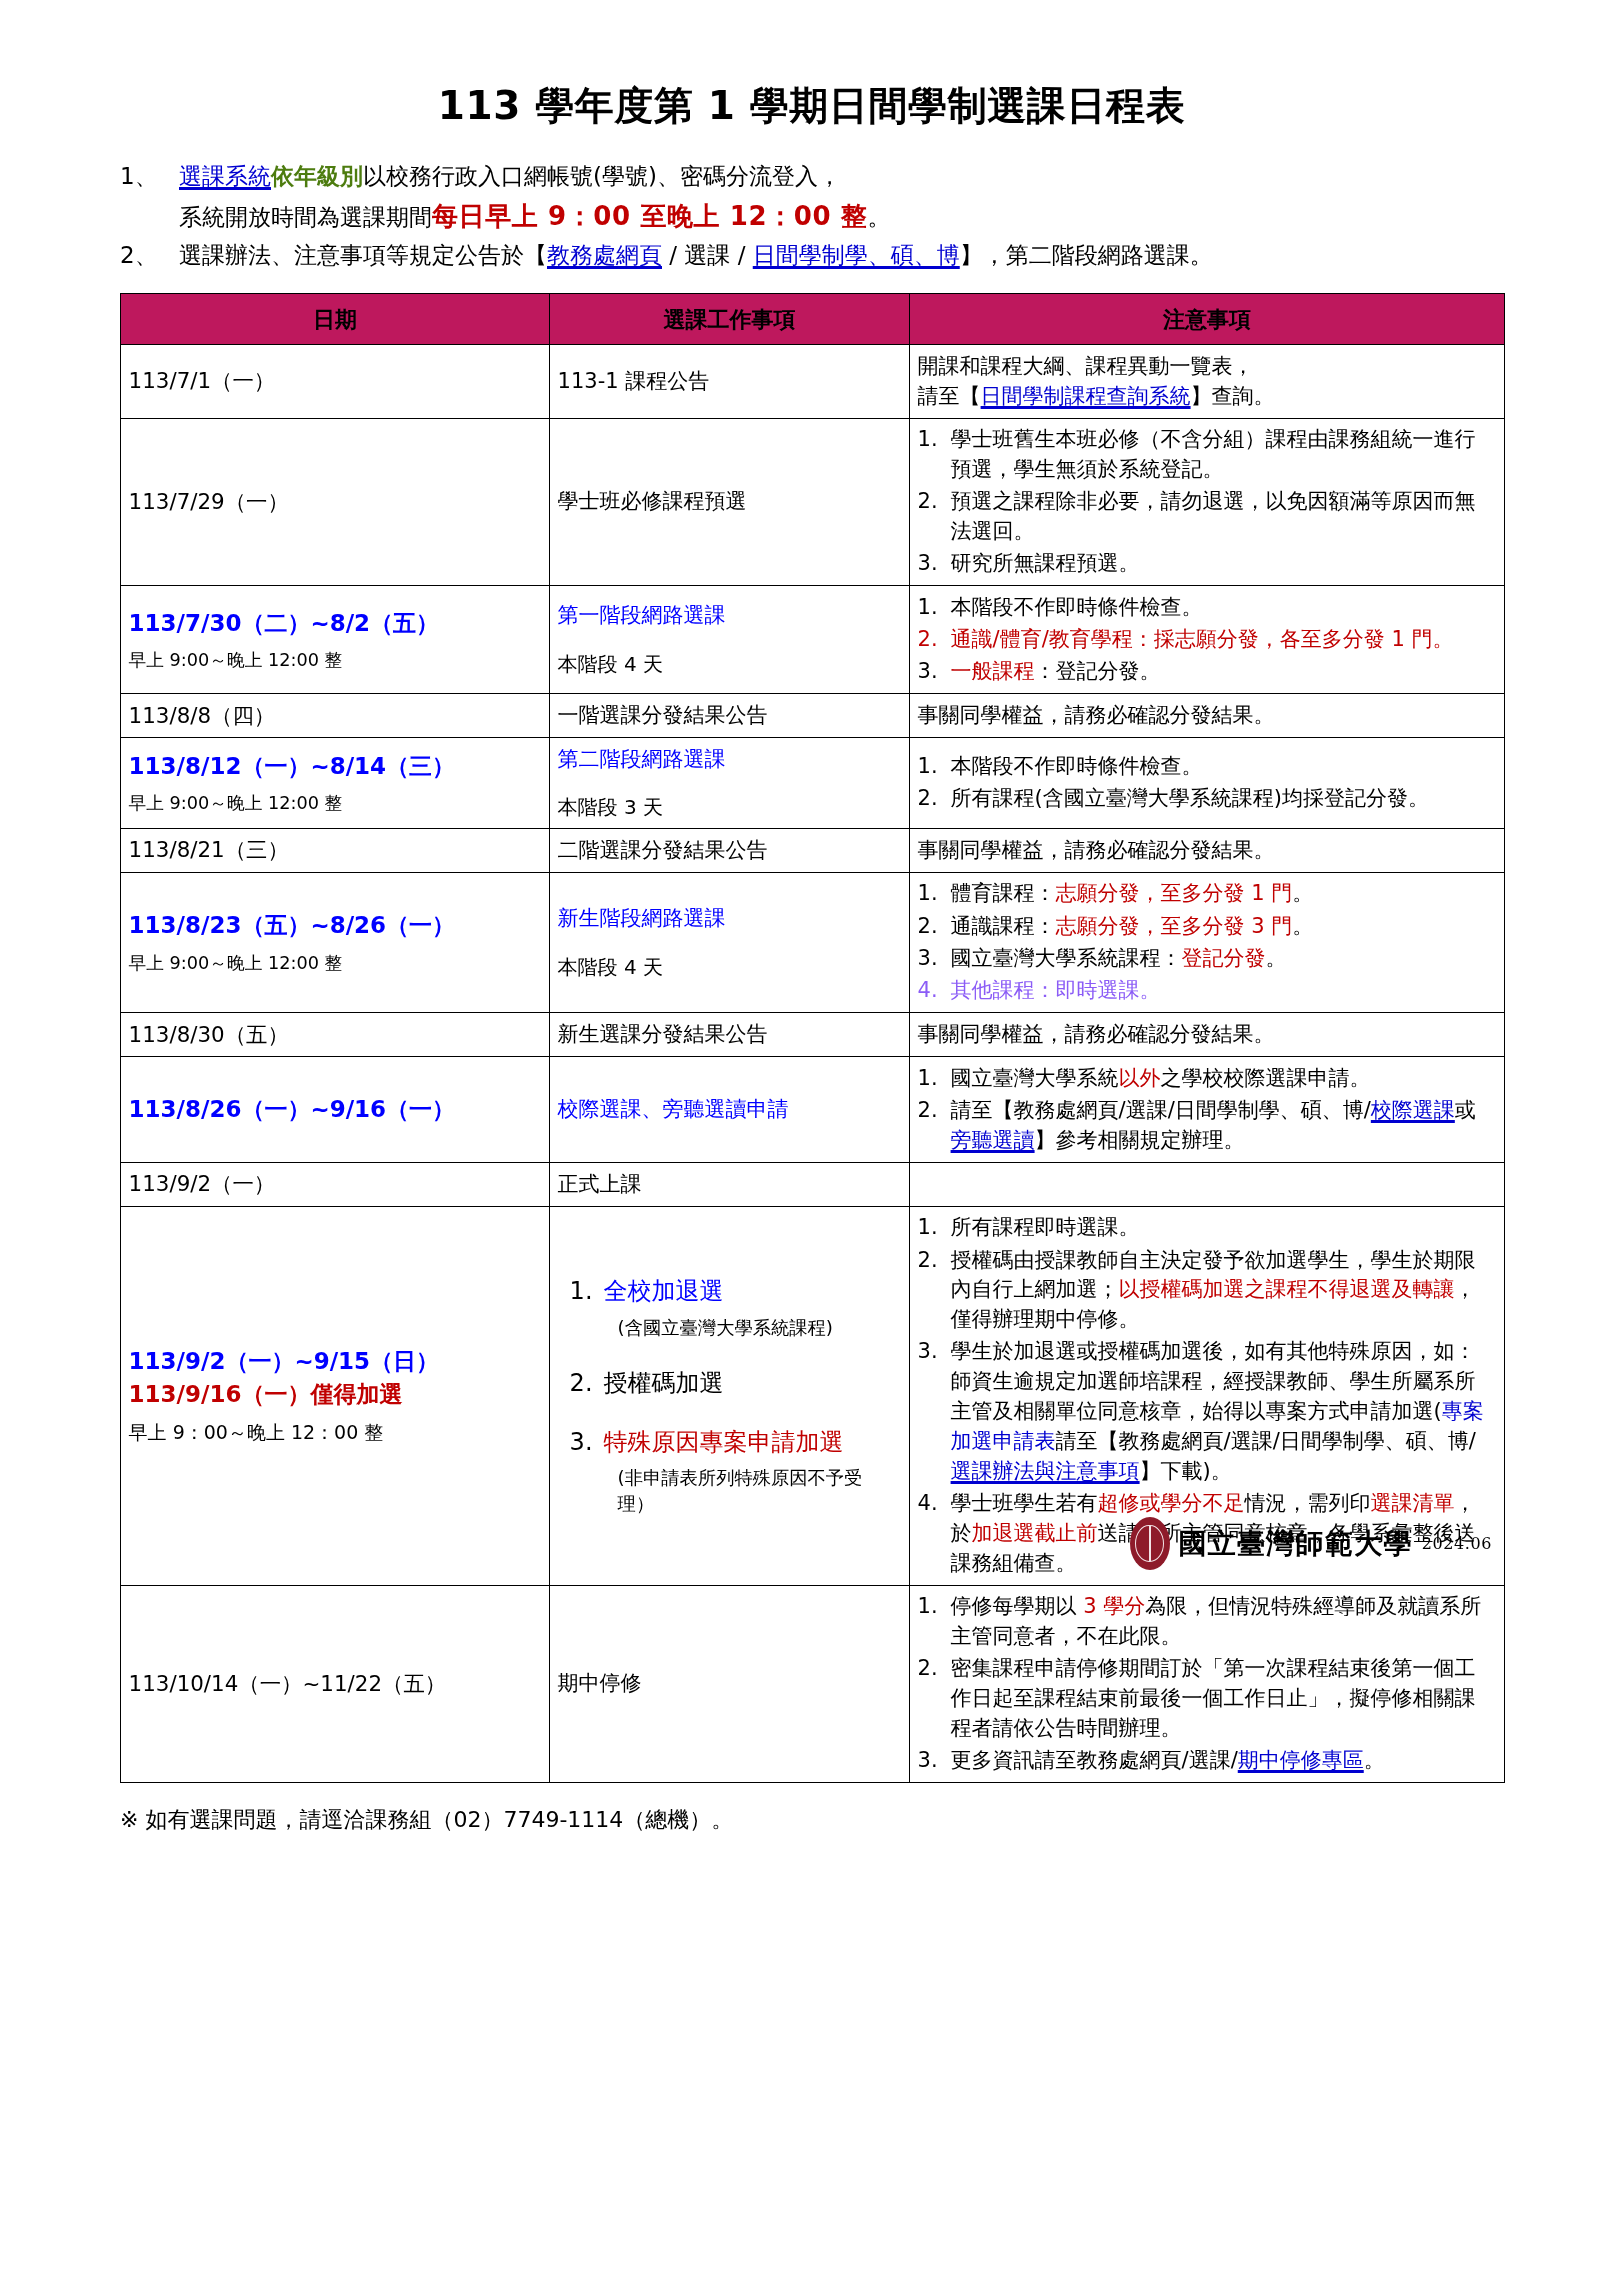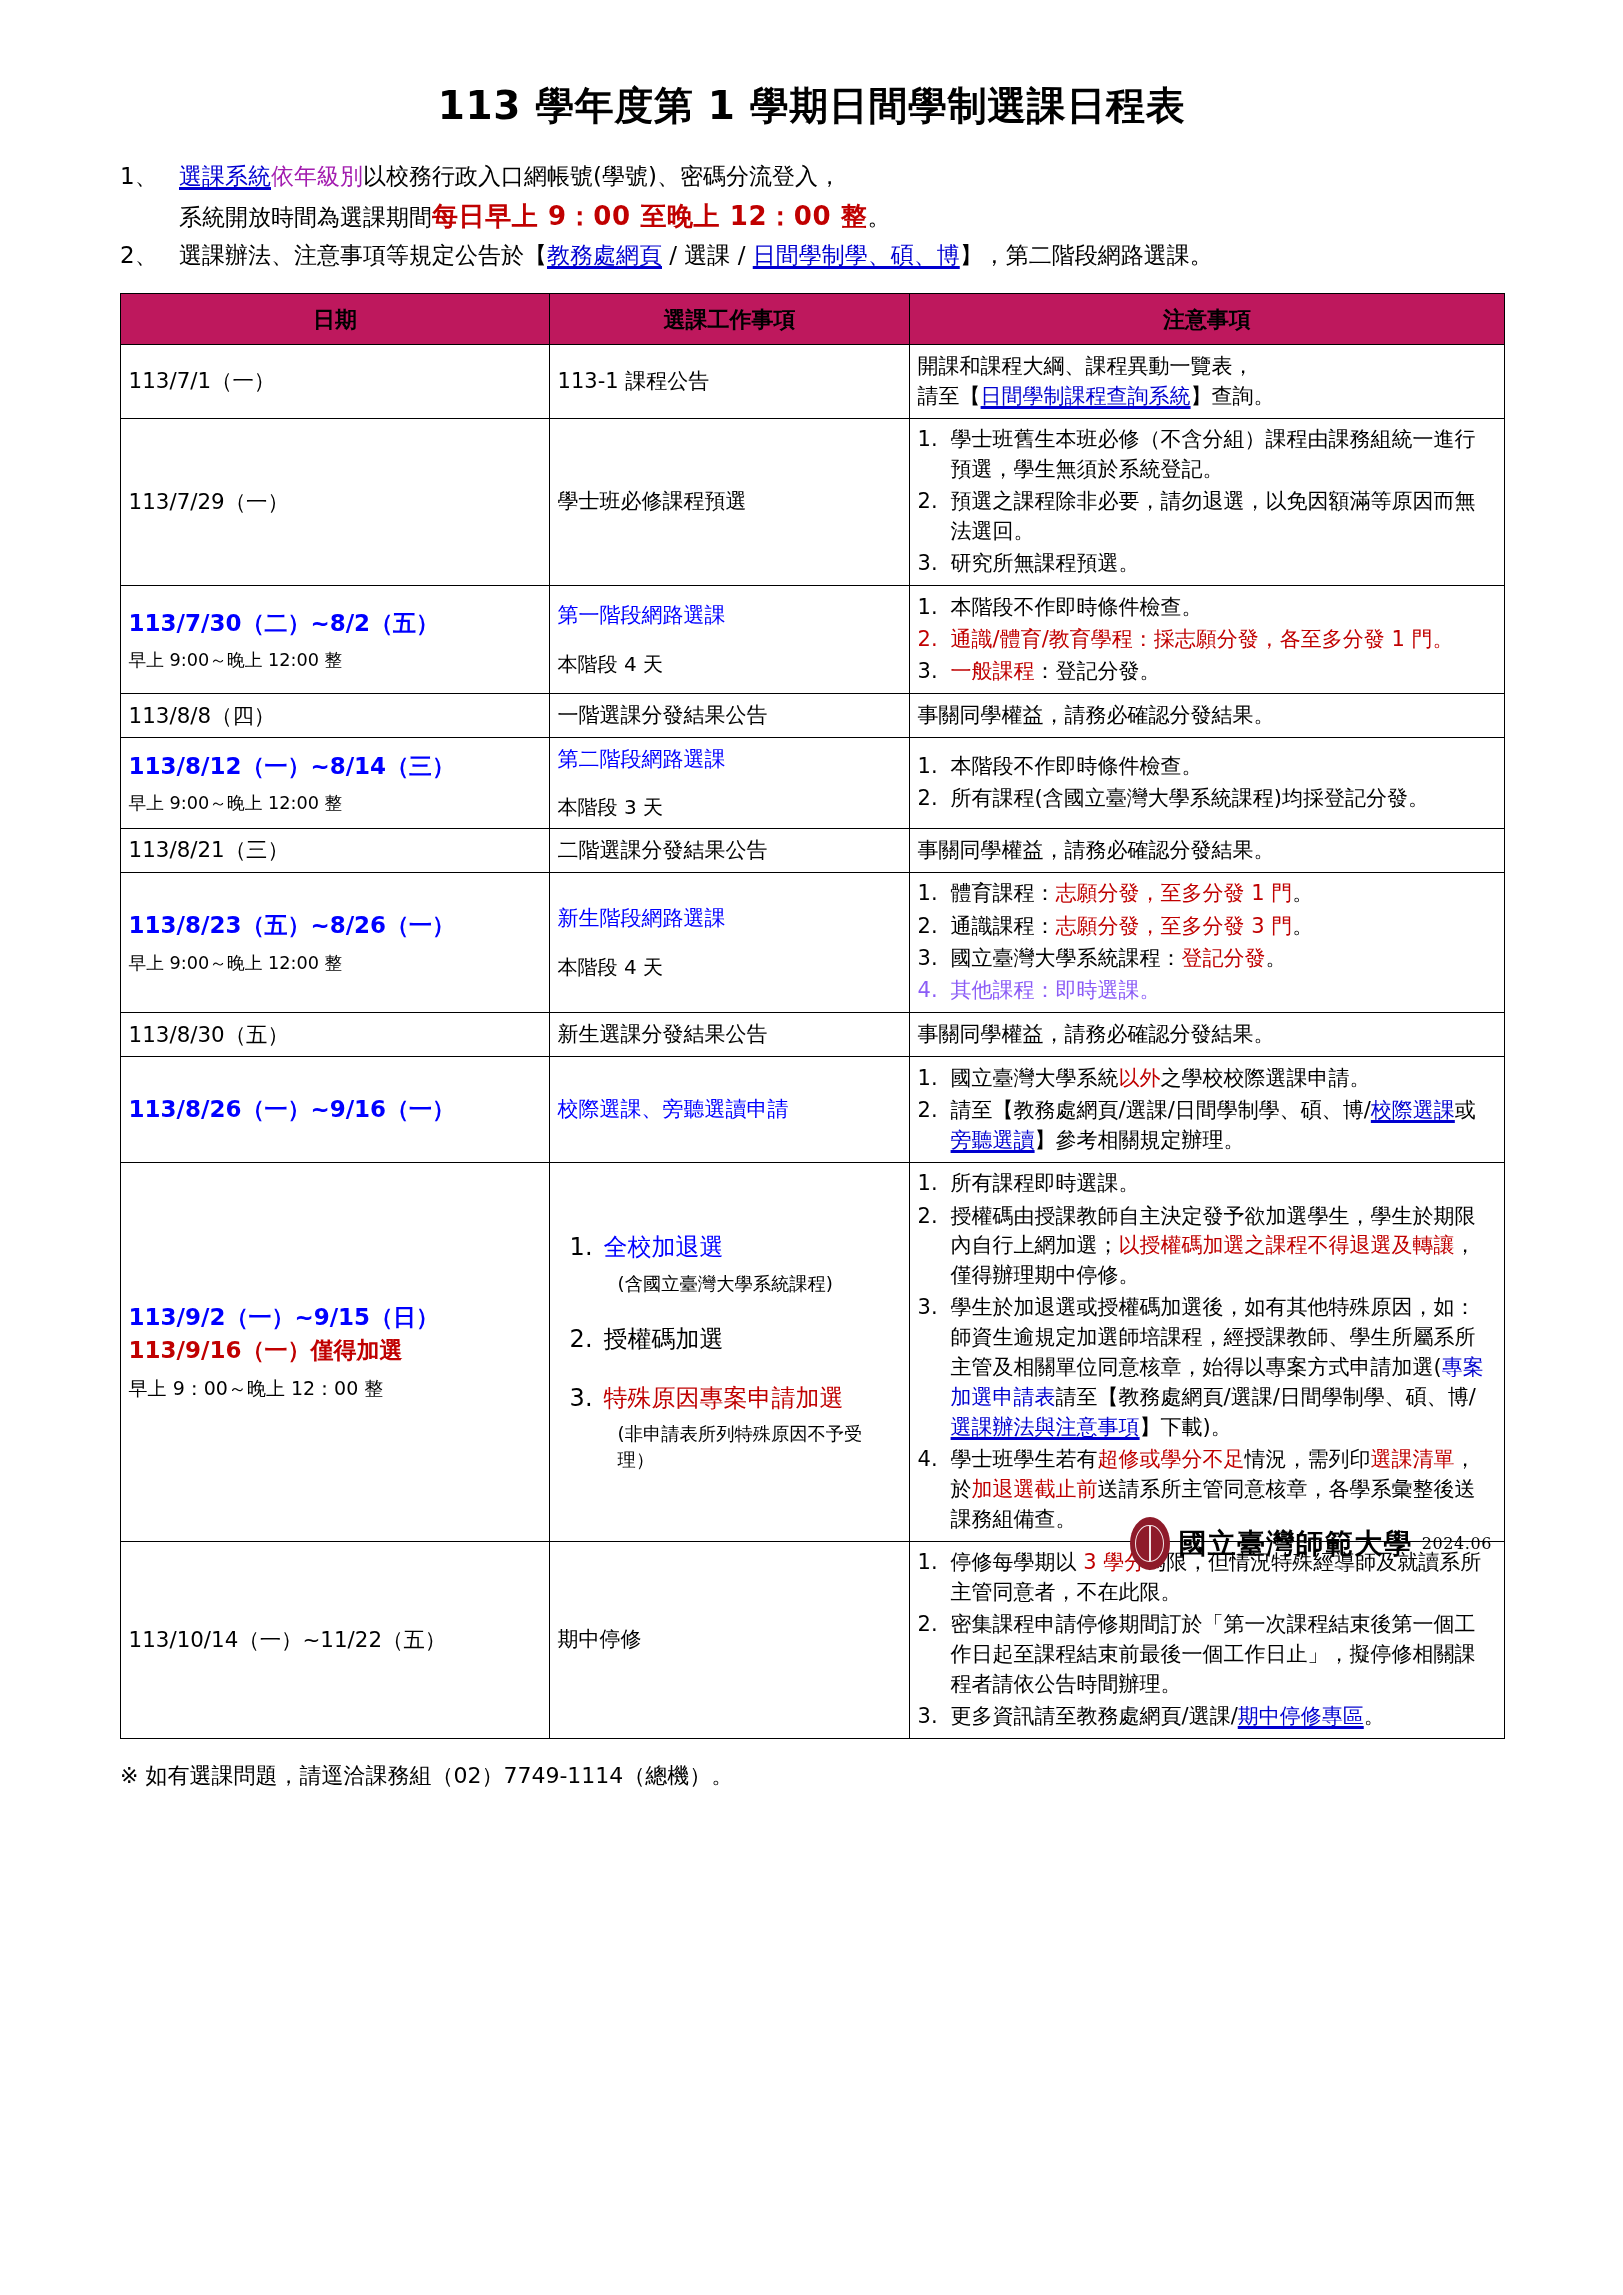--- a/index.html
+++ b/index.html
@@ -54,21 +54,21 @@
     color: #0000d0;
     text-decoration: underline;
     text-underline-offset: 3.2px;
     text-decoration-thickness: 2.5px;
   }
   .lnk-plain {
     color: #0000d0;
     text-decoration: none;
   }
   .red { color: #c00000; }
-  .red-b { color: #a21caf; font-weight: normal; }
+  .red-b { color: #4d7c0f; font-weight: bold; }
   .blue { color: #8b5cf6; }
   .bigred {
     color: #c00000;
     font-size: 26px;
     font-weight: bold;
     letter-spacing: 0.6px;
   }
 
   
   table.sched {
@@ -396,20 +396,29 @@
           <span class="task-main hl">校際選課、旁聽選讀申請</span>
         </td>
         <td class="note-cell">
           <ol class="notes">
             <li>國立臺灣大學系統<span class="red">以外</span>之學校校際選課申請。</li>
             <li>請至【教務處網頁/選課/日間學制學、碩、博/<span class="lnk">校際選課</span>或<span class="lnk">旁聽選讀</span>】參考相關規定辦理。</li>
           </ol>
         </td>
       </tr>
 
+      <tr>
+        <td class="date-cell">
+          <span class="date-main">113/9/2（一）</span>
+        </td>
+        <td class="task-cell">
+          <span class="task-main">正式上課</span>
+        </td>
+        <td class="note-cell"></td>
+      </tr>
 
       <tr>
         <td class="date-cell">
           <span class="date-main hl">113/9/2（一）~9/15（日）</span>
           <span class="date-main hl-red">113/9/16（一）僅得加選</span>
           <span class="date-sub wide">早上 9：00～晚上 12：00 整</span>
         </td>
         <td class="task-cell">
           <ol class="tasklist">
             <li>

